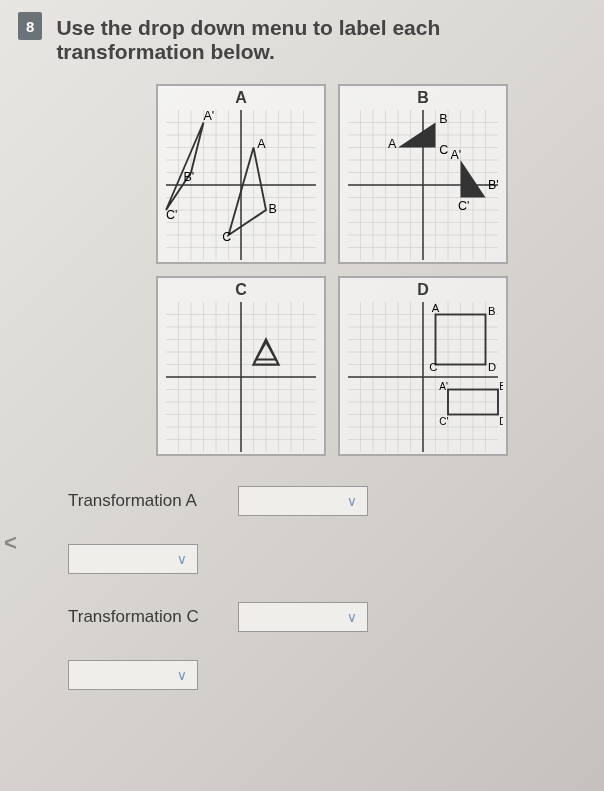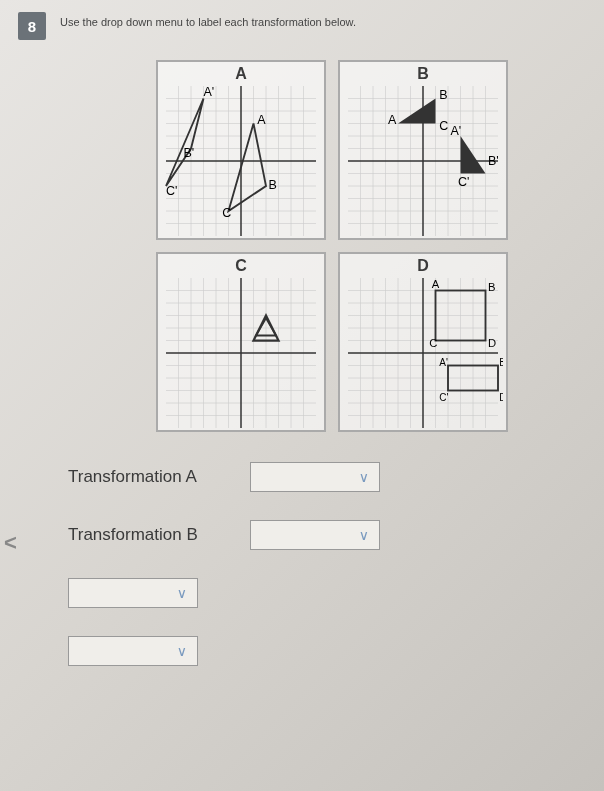--- a/index.html
+++ b/index.html
@@ -24,23 +24,24 @@
       width: 28px;
       height: 28px;
       display: flex;
       align-items: center;
       justify-content: center;
       font-size: 15px;
       font-weight: 600;
       border-radius: 2px;
     }
     .prompt {
-      font-size: 11px;
+      font-size: 21px;
       color: #444;
       padding-top: 4px;
+      font-weight: bold;
     }
     .charts {
       display: grid;
       grid-template-columns: 170px 170px;
       grid-template-rows: 180px 180px;
       gap: 12px;
       justify-content: center;
       margin-bottom: 30px;
       margin-left: 60px;
     }
@@ -55,21 +56,20 @@
       font-weight: bold;
       padding: 3px 0;
     }
     .chart-svg { width: 160px; height: 150px; }
     .answers {
       margin-left: 50px;
     }
     .ans-row {
       display: flex;
       align-items: center;
-      gap: 12px;
       margin-bottom: 28px;
     }
     .ans-label {
       font-size: 17px;
       color: #3a3a3a;
       width: 170px;
     }
     .dropdown {
       width: 130px;
       height: 30px;
@@ -256,26 +256,26 @@
 <div class="nav-chevron">&lt;</div>
 
 <div class="answers">
   <div class="ans-row">
     <span class="ans-label">Transformation A</span>
     <div class="dropdown">
       <span class="chevron">∨</span>
     </div>
   </div>
   <div class="ans-row">
-    <span class="ans-label">Transformation B</span>
-    <div class="dropdown">
-      <span class="chevron">∨</span>
-    </div>
-  </div>
-  <div class="ans-row">
+    <div class="dropdown">
+      <span class="chevron">∨</span>
+    </div>
+  </div>
+  <div class="ans-row">
+    <span class="ans-label">Transformation C</span>
     <div class="dropdown">
       <span class="chevron">∨</span>
     </div>
   </div>
   <div class="ans-row">
     <div class="dropdown">
       <span class="chevron">∨</span>
     </div>
   </div>
 </div>

